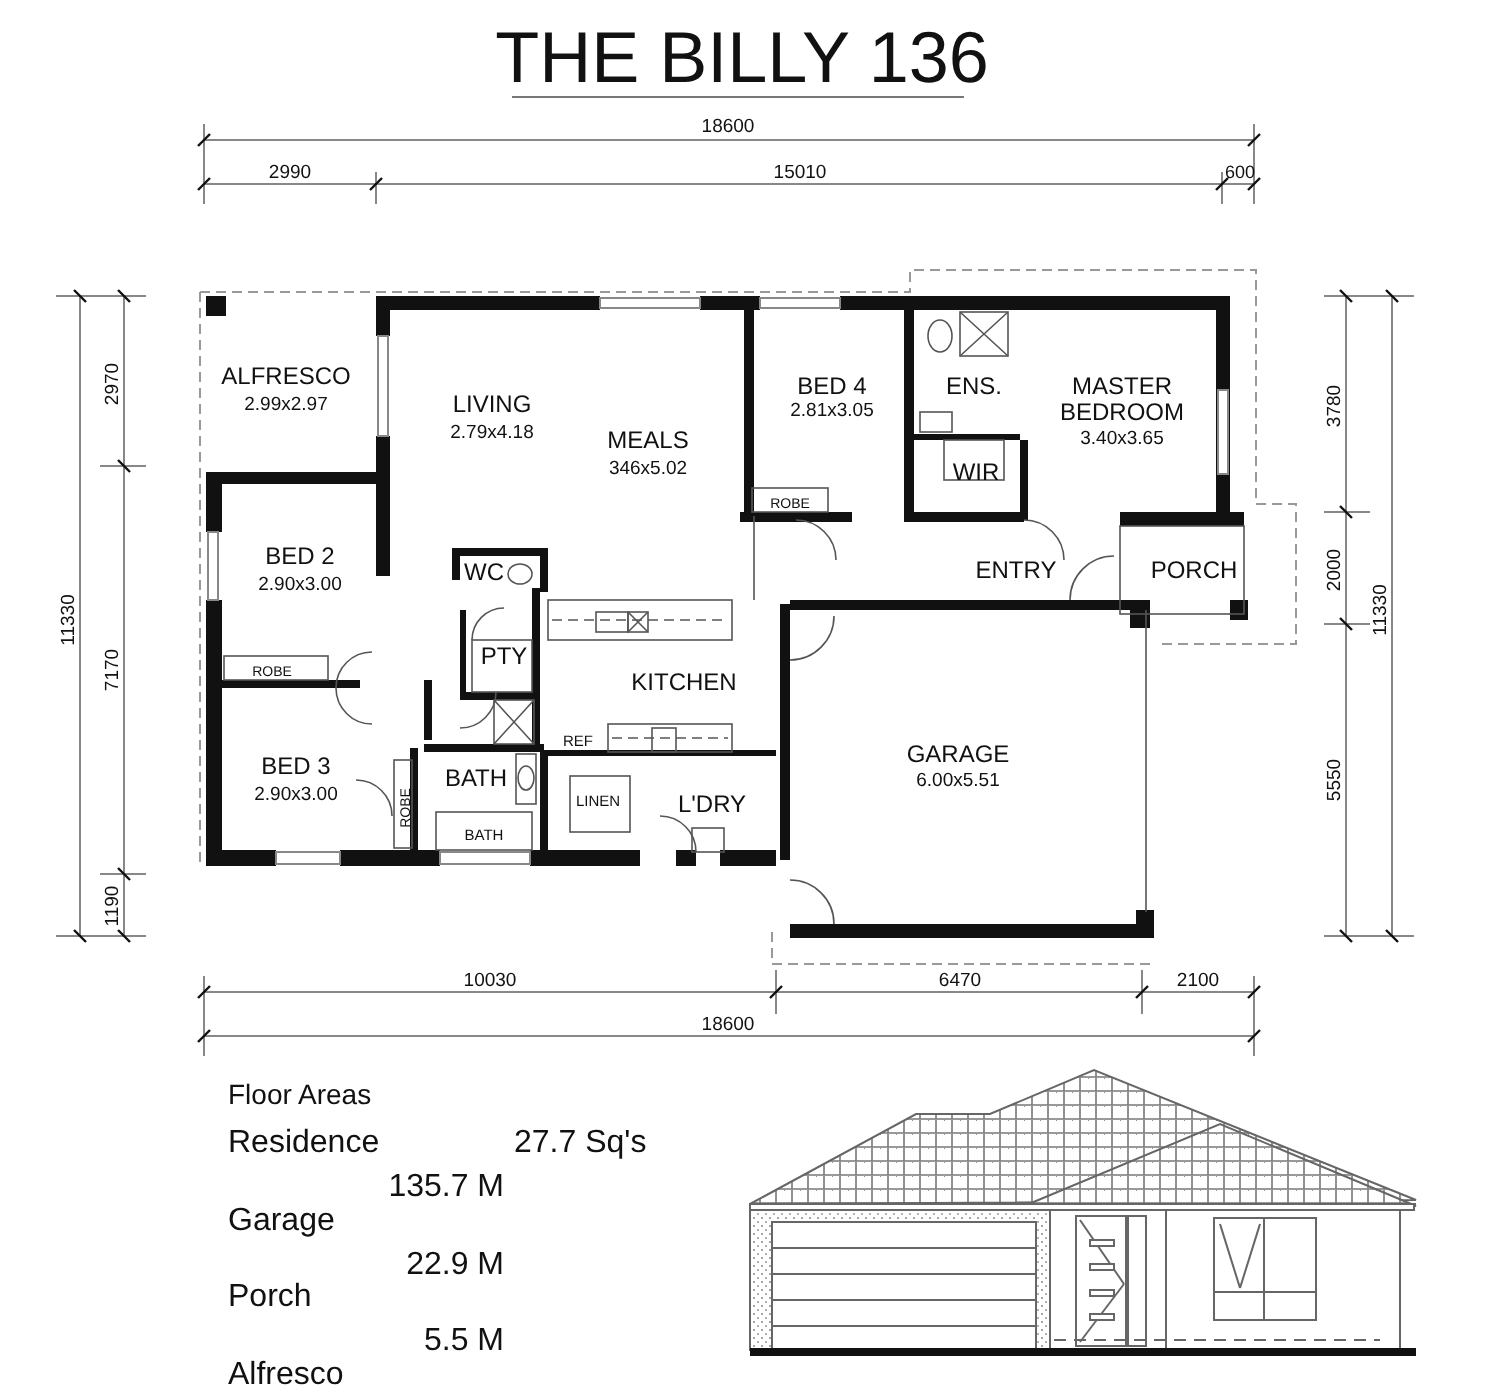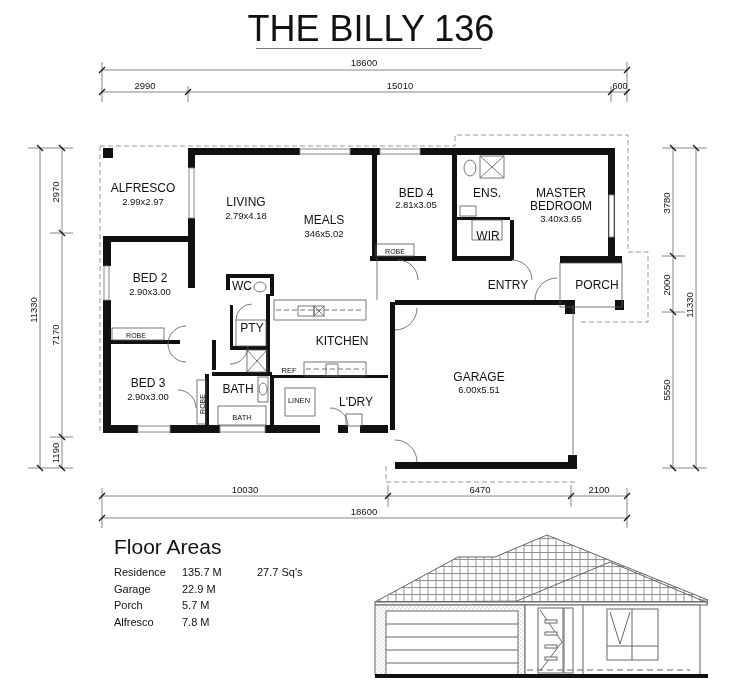--- a/index.html
+++ b/index.html
@@ -2,24 +2,24 @@
 <html><head>
 <meta charset="utf-8">
 <style>
   html,body{margin:0;padding:0;background:#ffffff;}
   body{width:750px;height:695px;position:relative;overflow:hidden;font-family:"Liberation Sans",sans-serif;color:#111;}
   .title{position:absolute;left:240px;top:8px;width:262px;text-align:center;font-size:36px;font-weight:normal;letter-spacing:0px;color:#111;line-height:42px;}
   .title-rule{position:absolute;left:256px;top:48px;width:226px;height:1px;background:#777;}
   svg.plan{position:absolute;left:0;top:0;}
   .lbl{font-family:"Liberation Sans",sans-serif;fill:#111;}
   .areas{position:absolute;left:114px;top:536px;width:260px;}
-  .areas h2{margin:0 0 6px 0;font-size:21px;font-weight:normal;line-height:22px;}
-  .areas .row{display:flex;font-size:11px;line-height:16.5px;}
+  .areas h2{margin:0 0 6px 0;font-size:14px;font-weight:normal;line-height:22px;}
+  .areas .row{display:flex;font-size:16px;line-height:16.5px;}
   .areas .row .k{width:68px;}
-  .areas .row .v{width:70px;padding-right:5px;}
+  .areas .row .v{width:70px;text-align:right;padding-right:5px;margin-top:22px;}
   .areas .row .s{}
   .areas .row.total{margin-top:3px;}
 </style>
 </head>
 <body>
 
 <div class="title">THE BILLY 136</div>
 <div class="title-rule"></div>
 
 <svg class="plan" width="750" height="695" viewBox="0 0 750 695">
@@ -311,21 +311,21 @@
     <span class="v">135.7 M</span>
     <span class="s">27.7 Sq's</span>
   </div>
   <div class="row">
     <span class="k">Garage</span>
     <span class="v">22.9 M</span>
     <span class="s"></span>
   </div>
   <div class="row">
     <span class="k">Porch</span>
-    <span class="v">5.7 M</span>
+    <span class="v">5.5 M</span>
     <span class="s"></span>
   </div>
   <div class="row">
     <span class="k">Alfresco</span>
     <span class="v">7.8 M</span>
     <span class="s"></span>
   </div>
 </div>
 
 </body></html>

